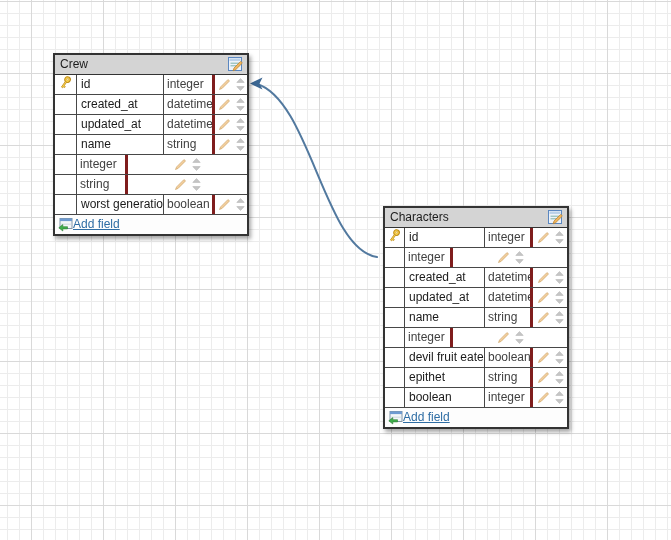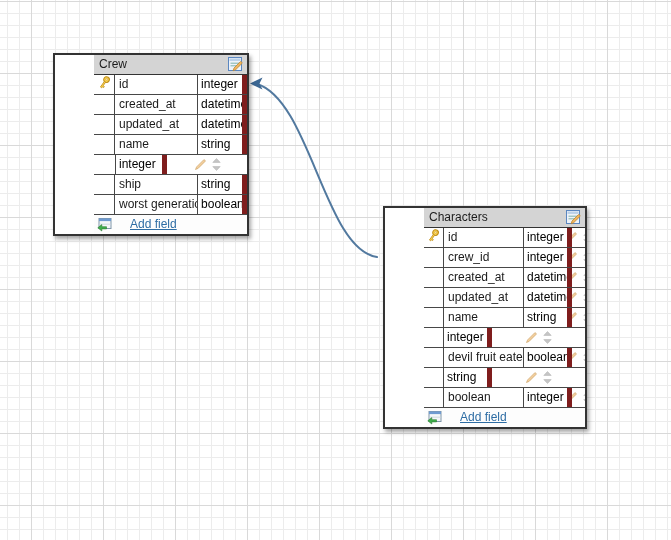--- a/index.html
+++ b/index.html
@@ -14,39 +14,38 @@
       linear-gradient(to bottom, #ececec 1px, transparent 1px);
     background-size:72px 72px,72px 72px,12px 12px,12px 12px;
     background-position:31px 1px,31px 1px,7px 1px,7px 1px;
   }
   .connector-layer{position:absolute;left:0;top:0;width:671px;height:540px;z-index:1;pointer-events:none;}
   #tables-root{position:absolute;left:0;top:0;width:100%;height:100%;z-index:2;}
   .db-table{
     position:absolute;box-sizing:border-box;
     background:#ffffff;border:2px solid #333333;
     box-shadow:2px 3px 4px rgba(0,0,0,0.35);
-    padding-left:39px;
   }
   .tbl-header{
     height:19px;background:#d4d4d4;border-bottom:1px solid #333333;
     display:flex;align-items:center;justify-content:space-between;
     padding:0 3px 0 5px;cursor:move;
   }
   .tbl-title{font-size:12px;color:#1c1c1c;line-height:19px;white-space:nowrap;}
   .edit-icon{display:inline-flex;align-items:center;cursor:pointer;}
   .field-row{display:flex;height:20px;box-sizing:border-box;border-bottom:1px solid #474747;background:#ffffff;}
   .cell{box-sizing:border-box;height:19px;line-height:19px;overflow:hidden;white-space:nowrap;}
   .key-cell{border-right:1px solid #474747;display:flex;align-items:center;justify-content:center;}
   .name-cell{border-right:1px solid #474747;font-size:12px;color:#1a1a1a;padding-left:4px;}
-  .type-cell{border-right:5px solid #7f1d1d;font-size:12px;color:#000000;padding-left:3px;}
+  .type-cell{border-right:3px solid #7f1d1d;font-size:12px;color:#404040;padding-left:3px;}
   .icons-cell{flex:1;display:flex;align-items:center;justify-content:center;gap:5px;}
   .icon-btn{display:inline-flex;align-items:center;cursor:pointer;}
   .tbl-footer{
     height:19px;display:flex;align-items:center;background:#fdfdfd;
-    padding-left:3px;gap:18px;
+    padding-left:3px;gap:0;
   }
   .addfield-link{font-size:12px;color:#2e6da4;text-decoration:underline;cursor:pointer;line-height:19px;}
   .addfield-icon{display:inline-flex;align-items:center;}
 </style>
 </head>
 <body>
 
 <svg class="connector-layer">
   <path id="conn-path" fill="none" stroke-width="2" stroke-linecap="round" d="M 257 84 C 310 100, 325 250, 377 257" stroke="#52799f"></path>
   <polygon id="conn-arrow" points="250,83.5 262.5,77.5 259.5,83.5 262.5,89.5" fill="#3c6793"></polygon>
@@ -211,21 +210,20 @@
       <span class="key-wrap" style="visibility: hidden;">
         <svg width="15" height="15" viewBox="0 0 16 16">
           <g transform="rotate(35 8 8)">
             <circle cx="8" cy="4.2" r="3" fill="#fbd34d" stroke="#c08f1f" stroke-width="1.2"></circle>
             <circle cx="8" cy="3.8" r="1" fill="#fff7dd" stroke="#c08f1f" stroke-width="0.5"></circle>
             <path d="M7.2 7 H8.8 V11.6 H10.3 V13 H8.8 V14.4 H7.2 Z" fill="#fbd34d" stroke="#c08f1f" stroke-width="0.8" stroke-linejoin="round"></path>
           </g>
         </svg>
       </span>
     </div>
-    <div class="cell name-cell" style="width: 87px;">ship</div>
     <div class="cell type-cell" style="width: 51px;">string</div>
     <div class="cell icons-cell" style="width: 32px; flex: 1 1 0%;">
       <span class="icon-btn">
         <svg width="13" height="13" viewBox="0 0 13 13">
           <path d="M1.5 11.5 L2.6 8.9 L9.6 1.9 C10.3 1.2 11.8 2.7 11.1 3.4 L4.1 10.4 Z" fill="#f3cf9e" stroke="#cfa66b" stroke-width="0.7" stroke-linejoin="round"></path>
         </svg>
       </span>
       <span class="icon-btn">
         <svg width="9" height="13" viewBox="0 0 9 13">
           <path d="M4.5 0.5 L8.2 4.4 H0.8 Z" fill="#c6c6c6" stroke="#adadad" stroke-width="0.5"></path>
@@ -268,21 +266,21 @@
         <svg width="15" height="14" viewBox="0 0 15 14">
           <rect x="2" y="0.5" width="12" height="10" fill="#f4f6f8" stroke="#7f95a8"></rect>
           <rect x="2" y="0.5" width="12" height="2.6" fill="#6f9bd1"></rect>
           <line x1="2" y1="6.2" x2="14" y2="6.2" stroke="#c8d2da" stroke-width="0.8"></line>
           <path d="M0.8 9.8 L4.8 6.6 V8.7 H9.5 V10.9 H4.8 V13 Z" fill="#3fae4c" stroke="#2e7d32" stroke-width="0.6" stroke-linejoin="round"></path>
         </svg>
       </span>
       <a class="addfield-link">Add field</a>
     </div>
   </div>
-    <div class="db-table" style="left: 383px; top: 206px; width: 204px;">
+    <div class="db-table" style="left: 383px; top: 206px; width: 186px;">
     <div class="tbl-header">
       <span class="tbl-title">Characters</span>
       <span class="edit-icon">
         <svg width="16" height="15" viewBox="0 0 16 15">
           <rect x="0.5" y="0.5" width="13" height="13" fill="#eef3fa" stroke="#5b87c0"></rect>
           <rect x="1.5" y="1.5" width="11" height="2.4" fill="#b9d0e8"></rect>
           <line x1="2.5" y1="6.2" x2="11.5" y2="6.2" stroke="#7fb2a9" stroke-width="1"></line>
           <line x1="2.5" y1="8.8" x2="11.5" y2="8.8" stroke="#7fb2a9" stroke-width="1"></line>
           <path d="M5 13.8 L6 11 L12.2 4.8 C13 4 14.7 5.7 13.9 6.5 L7.7 12.7 Z" fill="#f0b65f" stroke="#b97f2a" stroke-width="0.7" stroke-linejoin="round"></path>
         </svg>
@@ -322,21 +320,20 @@
       <span class="key-wrap" style="visibility: hidden;">
         <svg width="15" height="15" viewBox="0 0 16 16">
           <g transform="rotate(35 8 8)">
             <circle cx="8" cy="4.2" r="3" fill="#fbd34d" stroke="#c08f1f" stroke-width="1.2"></circle>
             <circle cx="8" cy="3.8" r="1" fill="#fff7dd" stroke="#c08f1f" stroke-width="0.5"></circle>
             <path d="M7.2 7 H8.8 V11.6 H10.3 V13 H8.8 V14.4 H7.2 Z" fill="#fbd34d" stroke="#c08f1f" stroke-width="0.8" stroke-linejoin="round"></path>
           </g>
         </svg>
       </span>
     </div>
-    <div class="cell name-cell" style="width: 80px;">crew_id</div>
     <div class="cell type-cell" style="width: 48px;">integer</div>
     <div class="cell icons-cell" style="width: 34px; flex: 1 1 0%;">
       <span class="icon-btn">
         <svg width="13" height="13" viewBox="0 0 13 13">
           <path d="M1.5 11.5 L2.6 8.9 L9.6 1.9 C10.3 1.2 11.8 2.7 11.1 3.4 L4.1 10.4 Z" fill="#f3cf9e" stroke="#cfa66b" stroke-width="0.7" stroke-linejoin="round"></path>
         </svg>
       </span>
       <span class="icon-btn">
         <svg width="9" height="13" viewBox="0 0 9 13">
           <path d="M4.5 0.5 L8.2 4.4 H0.8 Z" fill="#c6c6c6" stroke="#adadad" stroke-width="0.5"></path>
@@ -489,20 +486,21 @@
       <span class="key-wrap" style="visibility: hidden;">
         <svg width="15" height="15" viewBox="0 0 16 16">
           <g transform="rotate(35 8 8)">
             <circle cx="8" cy="4.2" r="3" fill="#fbd34d" stroke="#c08f1f" stroke-width="1.2"></circle>
             <circle cx="8" cy="3.8" r="1" fill="#fff7dd" stroke="#c08f1f" stroke-width="0.5"></circle>
             <path d="M7.2 7 H8.8 V11.6 H10.3 V13 H8.8 V14.4 H7.2 Z" fill="#fbd34d" stroke="#c08f1f" stroke-width="0.8" stroke-linejoin="round"></path>
           </g>
         </svg>
       </span>
     </div>
+    <div class="cell name-cell" style="width: 80px;">epithet</div>
     <div class="cell type-cell" style="width: 48px;">string</div>
     <div class="cell icons-cell" style="width: 34px; flex: 1 1 0%;">
       <span class="icon-btn">
         <svg width="13" height="13" viewBox="0 0 13 13">
           <path d="M1.5 11.5 L2.6 8.9 L9.6 1.9 C10.3 1.2 11.8 2.7 11.1 3.4 L4.1 10.4 Z" fill="#f3cf9e" stroke="#cfa66b" stroke-width="0.7" stroke-linejoin="round"></path>
         </svg>
       </span>
       <span class="icon-btn">
         <svg width="9" height="13" viewBox="0 0 9 13">
           <path d="M4.5 0.5 L8.2 4.4 H0.8 Z" fill="#c6c6c6" stroke="#adadad" stroke-width="0.5"></path>

